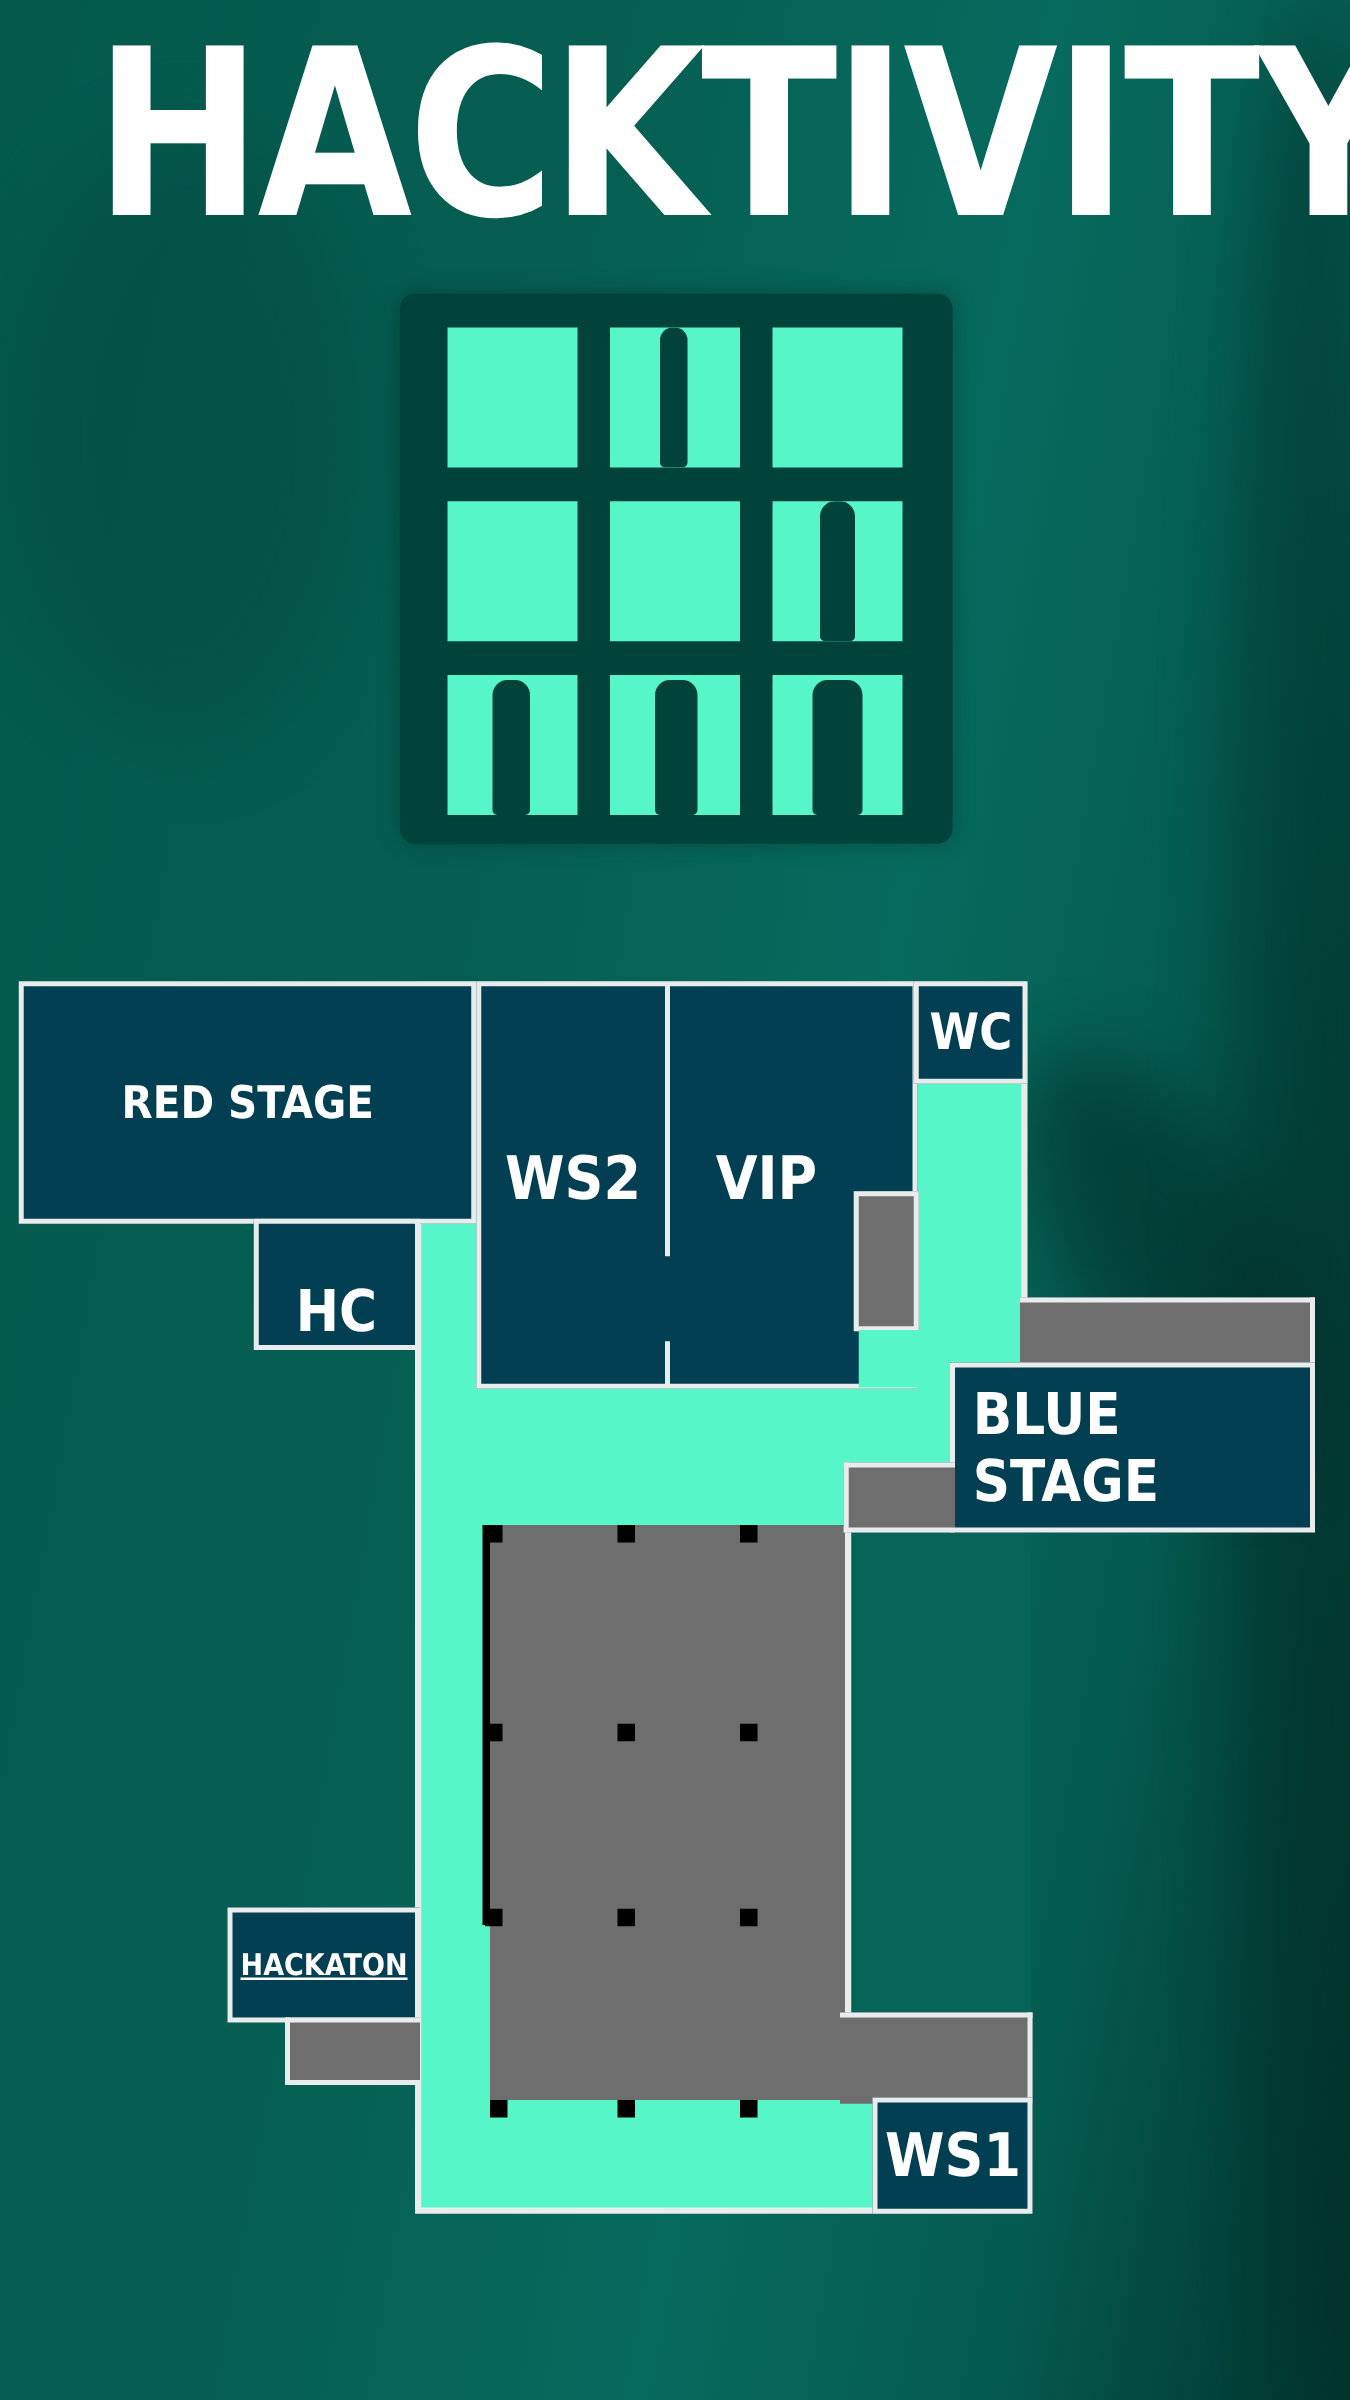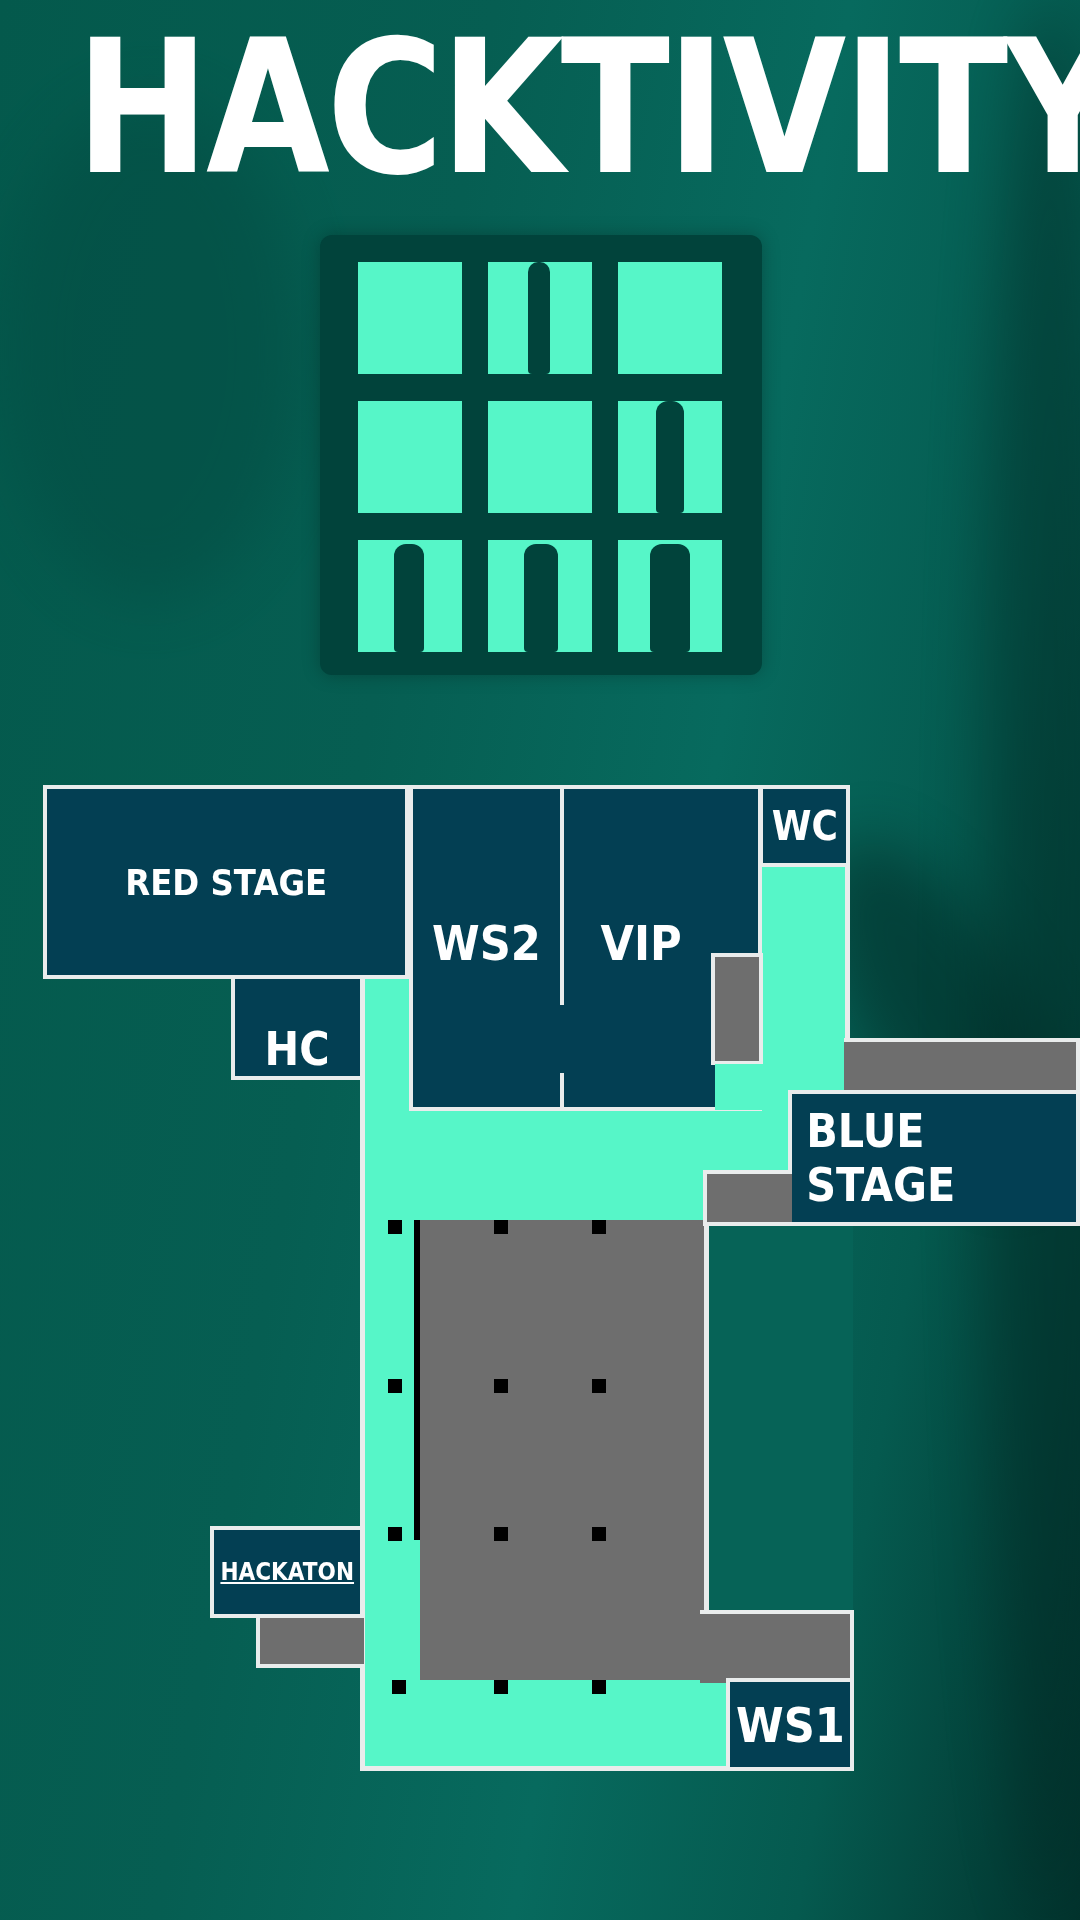--- a/index.html
+++ b/index.html
@@ -7,21 +7,21 @@
     background:linear-gradient(100deg,#04594c 0%,#065e52 35%,#076a5e 60%,#055a4f 80%,#02332d 100%);
     font-family:"DejaVu Sans",sans-serif;}
   .bgblur{position:absolute;border-radius:50%;filter:blur(30px);opacity:.45;}
   .title{position:absolute;left:0;top:28px;width:1080px;text-align:center;color:#fff;
     font-family:"DejaVu Sans",sans-serif;font-weight:bold;font-size:186px;line-height:160px;
     letter-spacing:-4px;transform:scaleX(0.86);transform-origin:center;}
   .logo{position:absolute;left:320px;top:235px;width:442px;height:440px;border-radius:12px;background:#01433b;
     box-shadow:0 0 18px rgba(0,0,0,.25);}
   .cell{position:absolute;width:104px;height:112px;background:#56f6c8;overflow:hidden;}
   .person{position:absolute;bottom:0;background:#01433b;}
-  .r{position:absolute;box-sizing:border-box;margin-left:28px;}
+  .r{position:absolute;box-sizing:border-box;}
   .wall{background:#e9ecec;}
   .room{background:#033f53;border:4px solid #e9ecec;display:flex;align-items:center;justify-content:center;
     color:#fff;font-family:"DejaVu Sans",sans-serif;font-weight:bold;}
   .hall{background:#56f6c8;}
   .grey{background:#6e6e6e;border:4px solid #e9ecec;}
   .dot{position:absolute;width:14px;height:14px;background:#000;}
   .lbl{display:inline-block;transform:scaleX(0.9);}
 </style>
 </head>
 <body>

